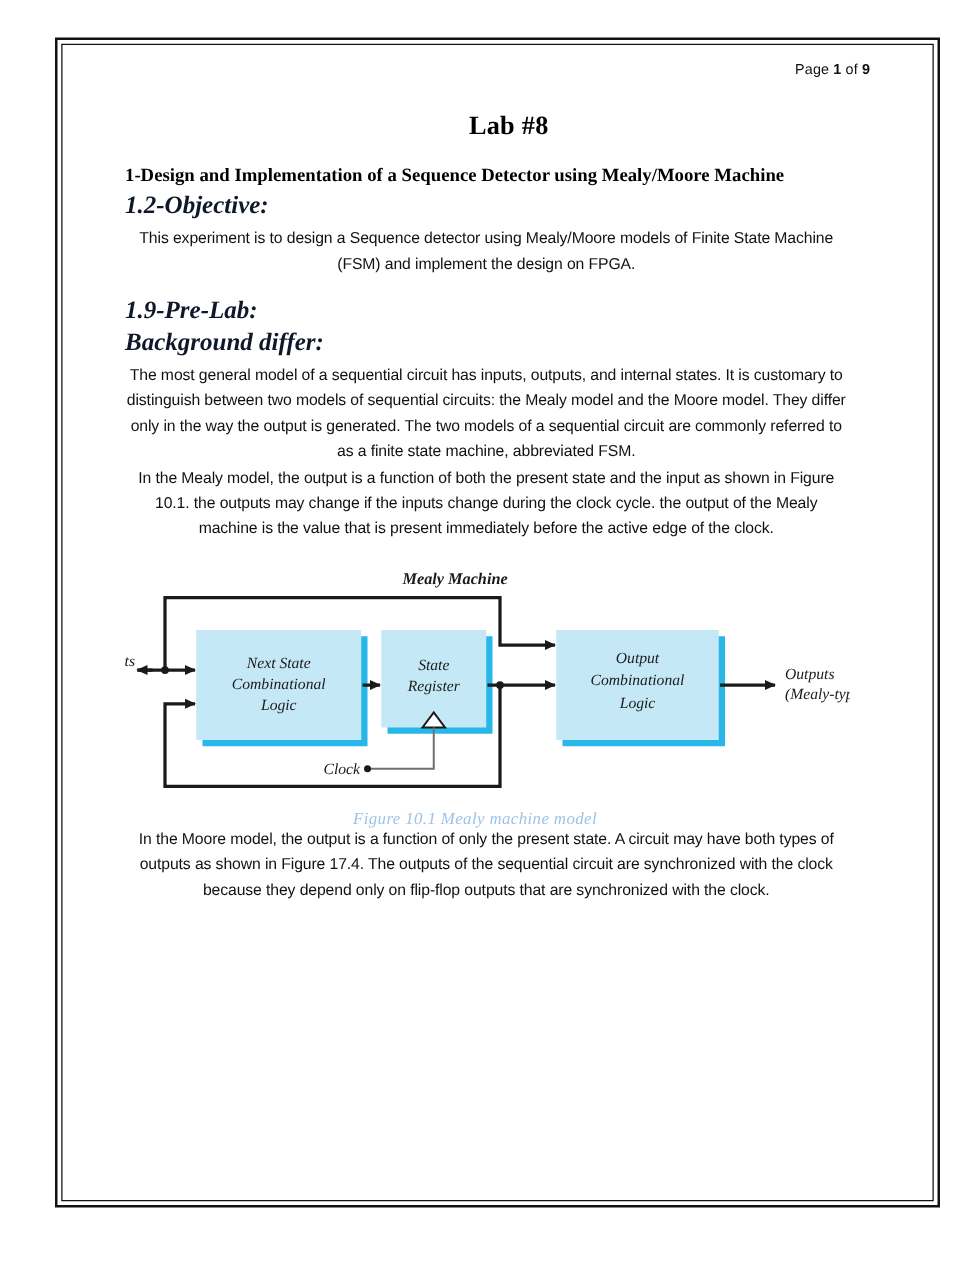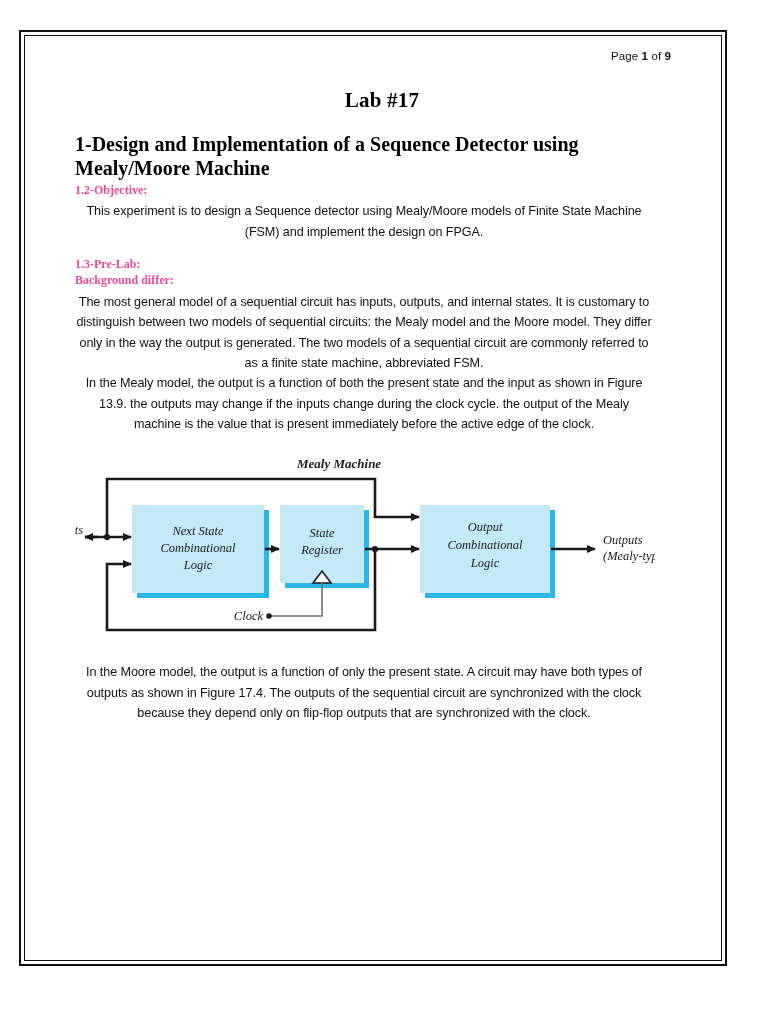--- a/index.html
+++ b/index.html
@@ -10,21 +10,21 @@
   body {
     width: 768px;
     height: 1024px;
     overflow: hidden;
     font-family: "Liberation Sans", sans-serif;
   }
 
   
   .page {
     position: absolute;
-    left: 19px;
+    left: 44px;
     top: 30px;
     width: 708px;   
     height: 936px;
     border: 2px solid #111111;
     background: #ffffff;
     box-sizing: border-box;
   }
   .page-inner {
     position: absolute;
     left: 3px;
@@ -64,33 +64,34 @@
     font-family: "Liberation Serif", serif;
     font-weight: bold;
     font-size: 21px;
     color: #000;
     margin-top: 26px;
     letter-spacing: 0.2px;
   }
   .h1 {
     font-family: "Liberation Serif", serif;
     font-weight: bold;
-    font-size: 20px;
+    font-size: 15px;
     color: #000;
     line-height: 1.22;
     margin-top: 19px;
     max-width: 540px;
   }
   .h2 {
     font-family: "Liberation Serif", serif;
     font-weight: bold;
-    font-size: 12px;
-    color: #ec4899;
+    font-size: 20px;
+    color: #0f172a;
     margin-top: 6px;
     line-height: 1.2;
+    font-style: italic;
   }
   .h2.tight { margin-top: 2px; }
   .h2.spaced { margin-top: 15px; }
 
   
   .para {
     font-family: "Liberation Sans", sans-serif;
     font-size: 12.6px;
     color: #111;
     line-height: 1.62;
@@ -124,35 +125,35 @@
 </head>
 <body>
 
 <div class="page">
   <div class="page-inner"></div>
 
   <div class="content">
 
     <div class="page-number"><span class="nw">Page </span><span class="np">1</span><span class="nw"> of </span><span class="np">9</span></div>
 
-    <div class="doc-title">Lab #17</div>
+    <div class="doc-title">Lab #8</div>
 
     <div class="h1">1-Design and Implementation of a Sequence Detector using Mealy/Moore Machine</div>
 
     <div class="h2 tight">1.2-Objective:</div>
 
     <div class="para">This experiment is to design a Sequence detector using Mealy/Moore models of Finite State Machine (FSM) and implement the design on FPGA.</div>
 
-    <div class="h2 spaced">1.3-Pre-Lab:</div>
+    <div class="h2 spaced">1.9-Pre-Lab:</div>
 
     <div class="h2 tight">Background differ:</div>
 
     <div class="para">The most general model of a sequential circuit has inputs, outputs, and internal states. It is customary to distinguish between two models of sequential circuits: the Mealy model and the Moore model. They differ only in the way the output is generated. The two models of a sequential circuit are commonly referred to as a finite state machine, abbreviated FSM.</div>
 
-    <div class="para nogap">In the Mealy model, the output is a function of both the present state and the input as shown in Figure 13.9. the outputs may change if the inputs change during the clock cycle. the output of the Mealy machine is the value that is present immediately before the active edge of the clock.</div>
+    <div class="para nogap">In the Mealy model, the output is a function of both the present state and the input as shown in Figure 10.1. the outputs may change if the inputs change during the clock cycle. the output of the Mealy machine is the value that is present immediately before the active edge of the clock.</div>
 
     <div class="figure">
       <svg class="fig-svg" width="580" height="200" viewBox="0 0 580 200" xmlns="http://www.w3.org/2000/svg">
         <defs>
           <marker id="ah" markerWidth="9" markerHeight="8" refX="8" refY="4" orient="auto" markerUnits="userSpaceOnUse">
             <path d="M0,0 L9,4 L0,8 Z" fill="#1a1a1a"></path>
           </marker>
         </defs>
 
         <text x="222" y="14" font-family="Liberation Serif, serif" font-style="italic" font-weight="bold" font-size="13" fill="#1a1a1a">Mealy Machine</text>
@@ -206,18 +207,19 @@
         <circle cx="194" cy="162" r="2.8" fill="#1a1a1a"></circle>
 
         <text x="8" y="80" text-anchor="end" font-family="Liberation Serif, serif" font-style="italic" font-size="12.5" fill="#1a1a1a">Inputs</text>
 
         <text x="188" y="166" text-anchor="end" font-family="Liberation Serif, serif" font-style="italic" font-size="12.5" fill="#1a1a1a">Clock</text>
 
         <text x="528" y="90" font-family="Liberation Serif, serif" font-style="italic" font-size="12.5" fill="#1a1a1a">Outputs</text>
         <text x="528" y="106" font-family="Liberation Serif, serif" font-style="italic" font-size="12.5" fill="#1a1a1a">(Mealy-type)</text>
       </svg>
 
+      <div class="fig-caption">Figure 10.1 Mealy machine model</div>
     </div>
 
     <div class="para t2">In the Moore model, the output is a function of only the present state. A circuit may have both types of outputs as shown in Figure 17.4. The outputs of the sequential circuit are synchronized with the clock because they depend only on flip-flop outputs that are synchronized with the clock.</div>
 
   </div>
 </div>
 
 </body></html>

